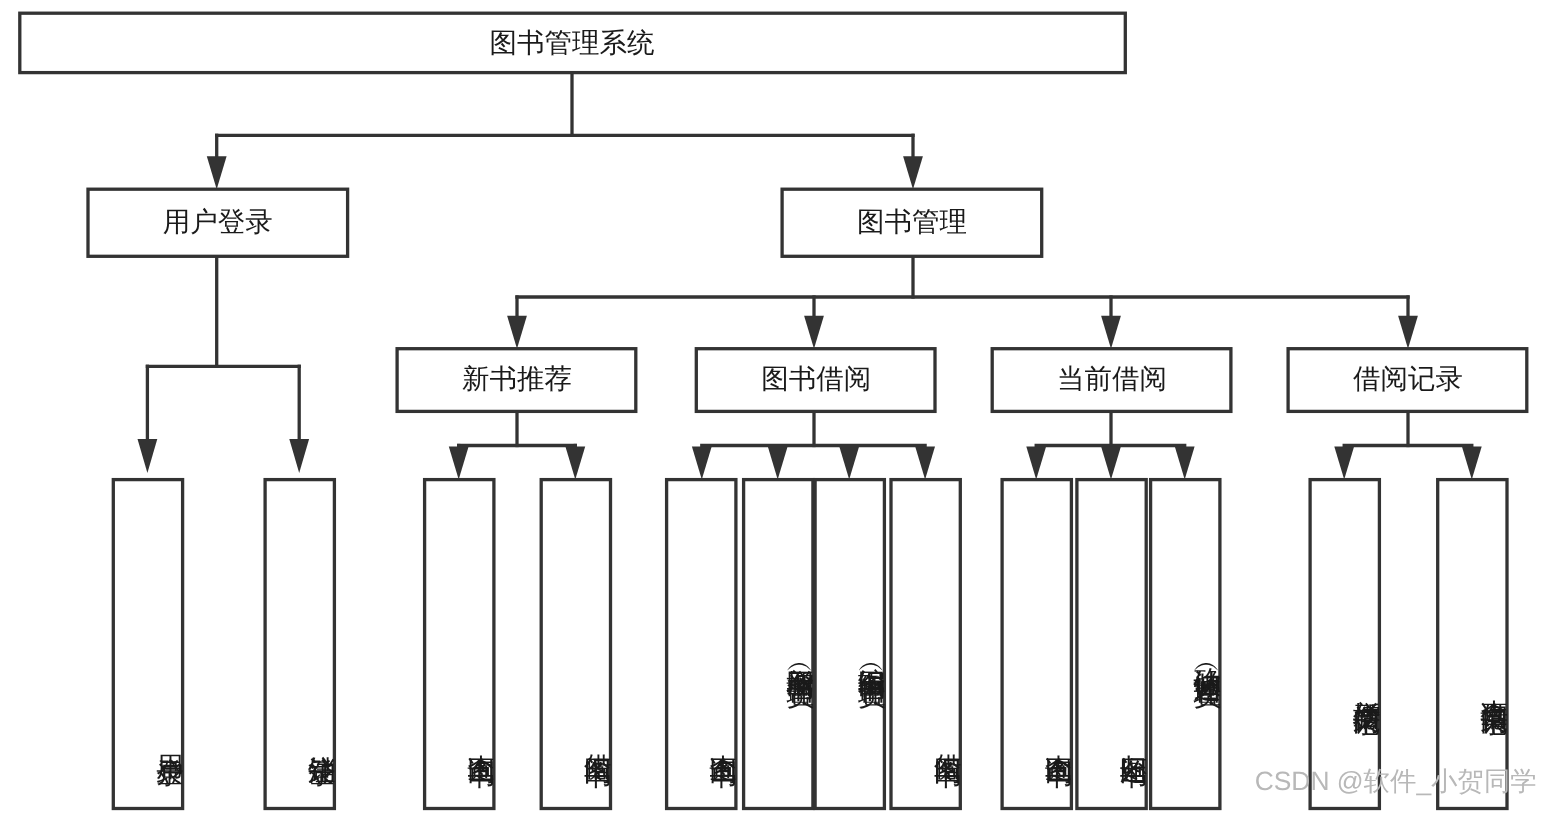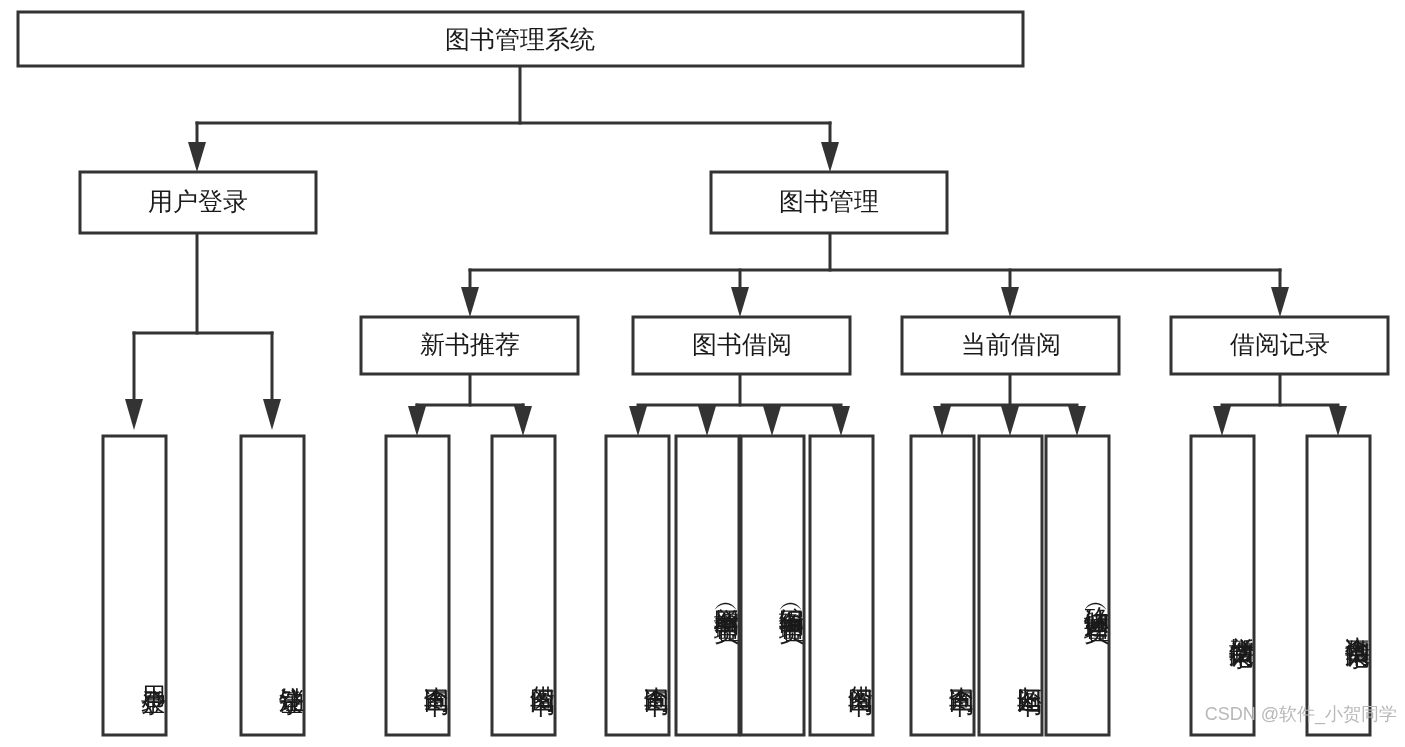--- a/index.html
+++ b/index.html
@@ -61,21 +61,21 @@
     display: flex;
     align-items: flex-start;
     justify-content: center;
     pointer-events: none;
   }
   .watermark {
     position: absolute;
     right: 8px;
     bottom: 4px;
     font-family: "Liberation Sans", "DejaVu Sans", sans-serif;
-    font-size: 18px;
+    font-size: 24px;
     color: #b8b8b8;
     white-space: nowrap;
   }
 </style>
 </head>
 <body>
 
 <div id="diagram-root">
 
   <svg id="diagram-svg" viewBox="0 0 1405 747">

